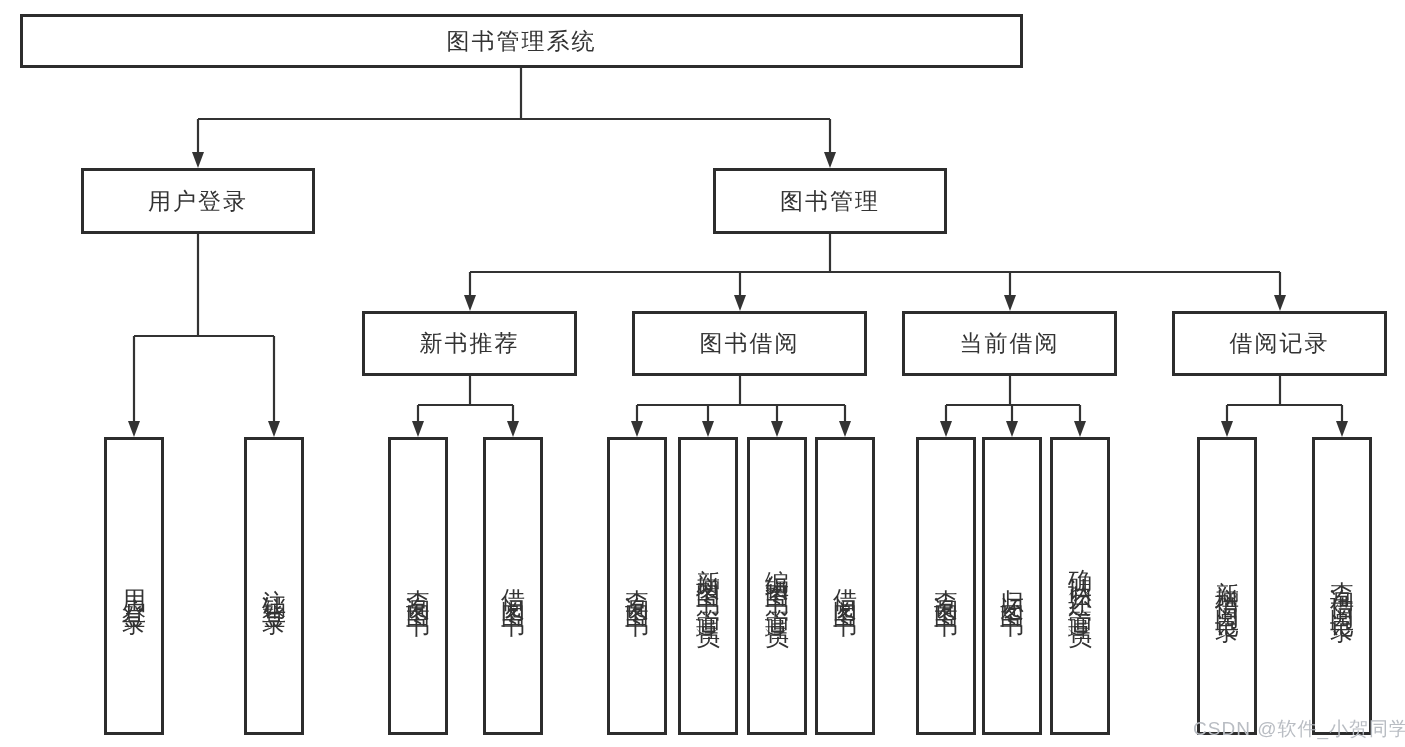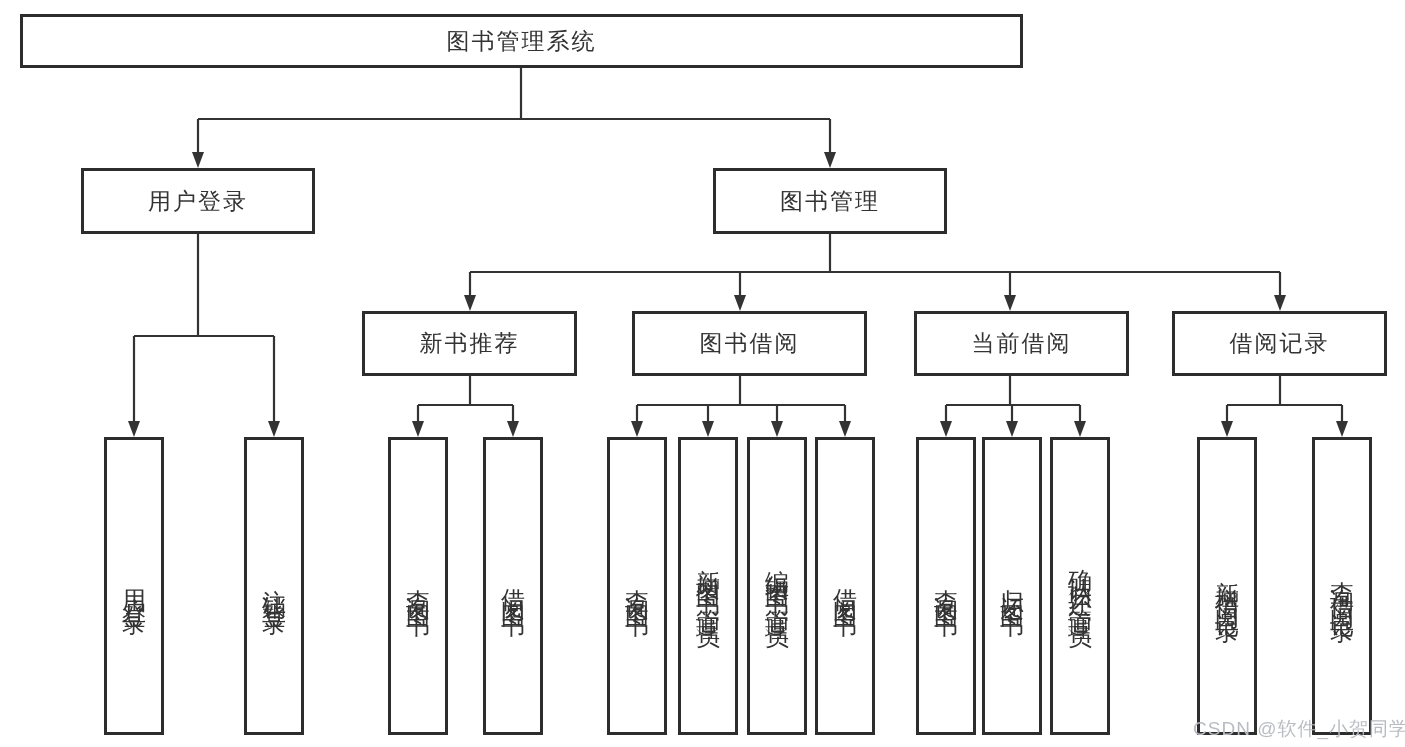--- a/index.html
+++ b/index.html
@@ -43,21 +43,21 @@
     letter-spacing: 8px;
     line-height: 1;
     color: var(--text, #333333);
   }
   
   .n-root           { left: 20px;   top: 14px;  width: 1003px; height: 54px; }
   .n-user-login     { left: 81px;   top: 168px; width: 234px;  height: 66px; }
   .n-book-mgmt      { left: 713px;  top: 168px; width: 234px;  height: 66px; }
   .n-new-book-rec   { left: 362px;  top: 311px; width: 215px;  height: 65px; }
   .n-book-borrow    { left: 632px;  top: 311px; width: 235px;  height: 65px; }
-  .n-current-borrow { left: 902px;  top: 311px; width: 215px;  height: 65px; margin-left: 12px; }
+  .n-current-borrow { left: 902px;  top: 311px; width: 215px;  height: 65px; }
   .n-borrow-record  { left: 1172px; top: 311px; width: 215px;  height: 65px; }
   .leaf { top: 437px; width: 60px; height: 298px; }
   .n-leaf-user-login      { left: 104px; }
   .n-leaf-logout          { left: 244px; }
   .n-leaf-query-book-1    { left: 388px; }
   .n-leaf-borrow-book-1   { left: 483px; }
   .n-leaf-query-book-2    { left: 607px; }
   .n-leaf-add-book        { left: 678px; }
   .n-leaf-edit-book       { left: 747px; }
   .n-leaf-borrow-book-2   { left: 815px; }

